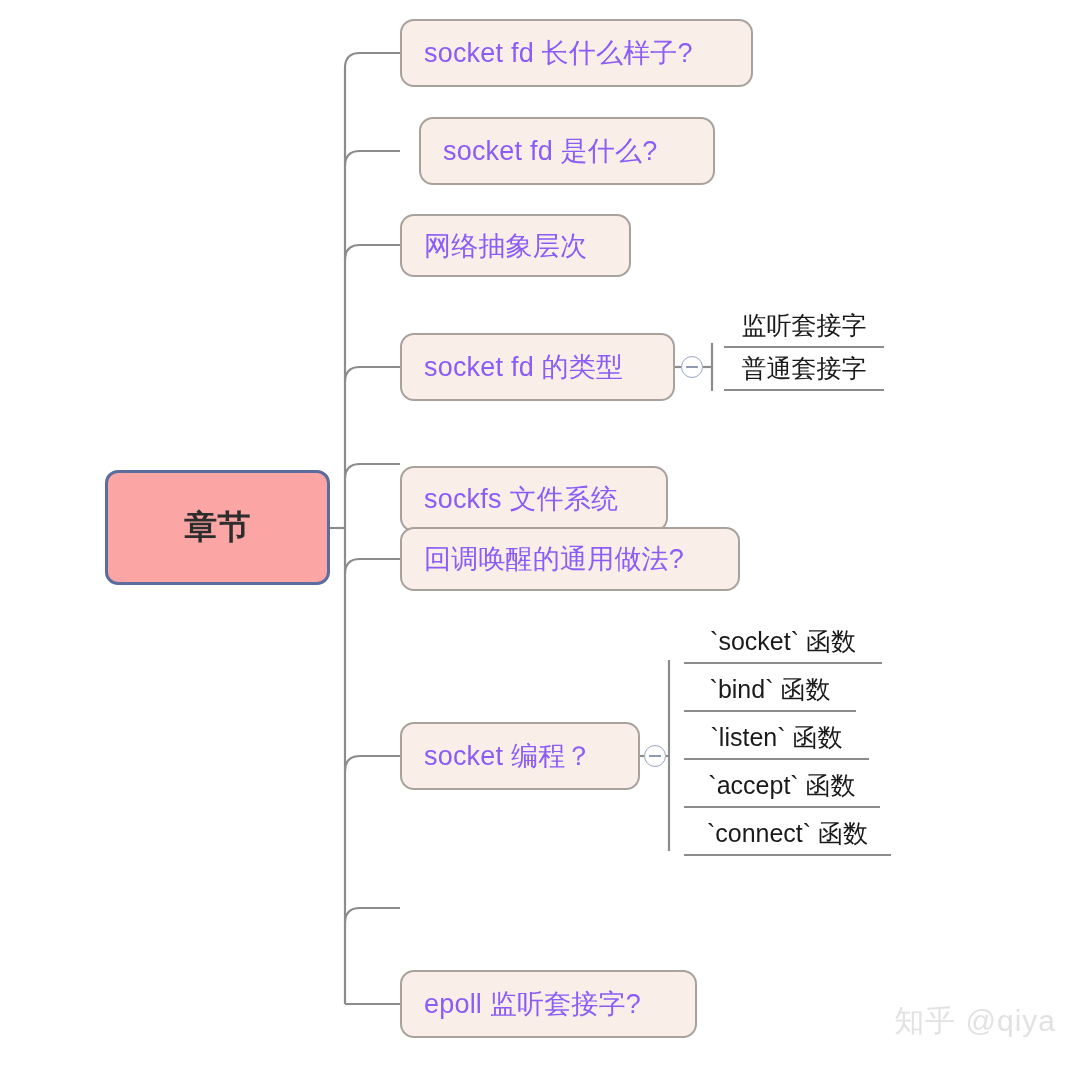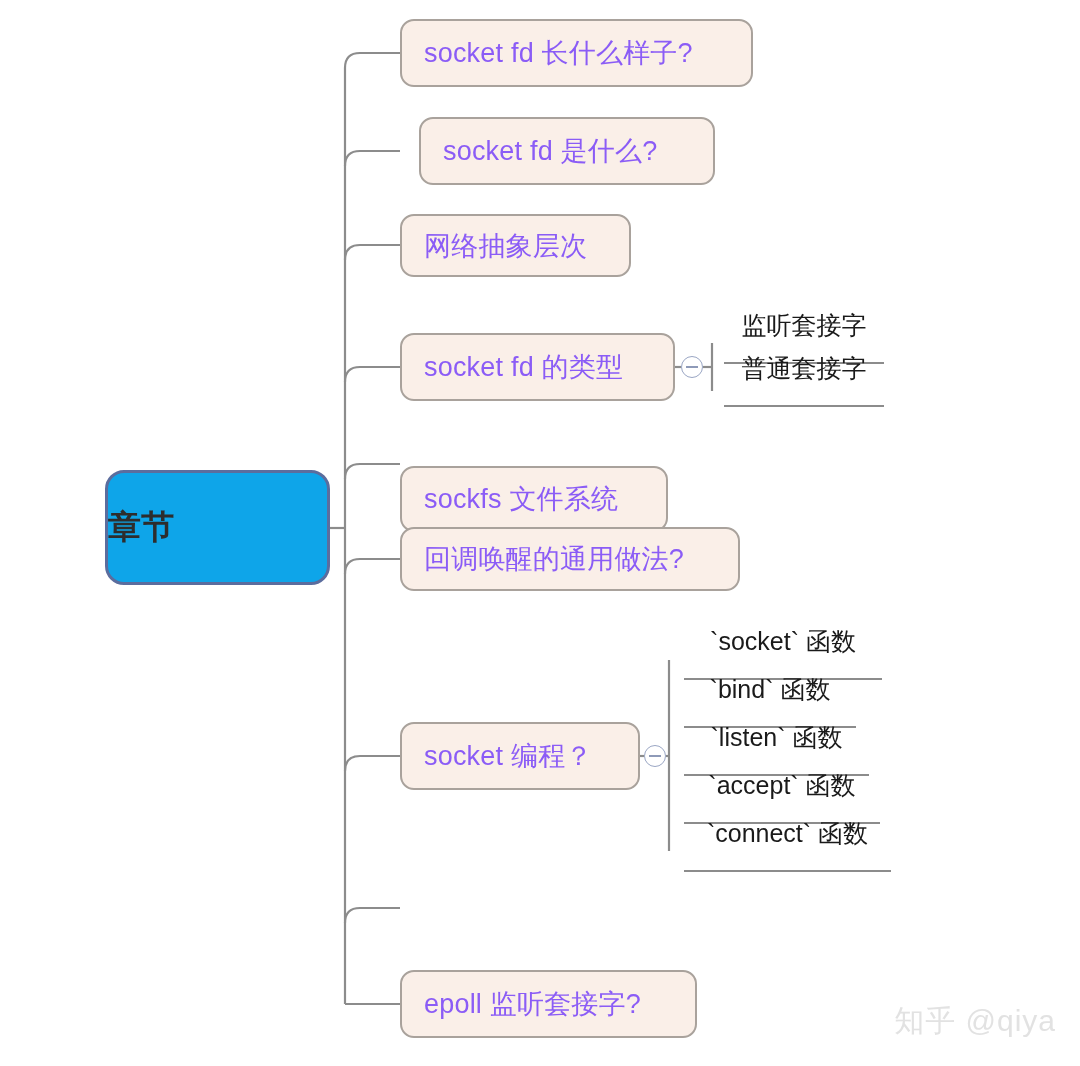--- a/index.html
+++ b/index.html
@@ -20,27 +20,27 @@
     background:#faefe8;
     border:2px solid #a9a29c;
     border-radius:14px;
     color:#8b5cf6;
     font-size:27px;
     letter-spacing:.2px;
     white-space:nowrap;
     padding:0 22px;
   }
   .node.root{
-    background:#0ea5e9;
+    background:#fca5a5;
     border:3px solid #5b6d9e;
-    border-radius:19px;
+    border-radius:13px;
     font-size:33px;
     font-weight:bold;
     color:#2d2d2d;
-    justify-content:flex-start;
+    justify-content:center;
     padding:0;
   }
 
   .toggle{
     position:absolute;
     width:22px;height:22px;
     border:1.6px solid #9aa6c4;
     border-radius:50%;
     background:#ffffff;
     box-sizing:border-box;
@@ -54,21 +54,21 @@
   }
 
   .subitem{
     position:absolute;
     box-sizing:border-box;
     color:#1a1a1a;
     font-size:25px;
     white-space:nowrap;
     text-align:center;
     border-bottom:2px solid #8c8c8c;
-    padding-bottom:20px;
+    padding-bottom:4px;
   }
 
   .watermark{
     position:absolute;
     right:24px;bottom:24px;
     font-size:30px;
     color:#e2e2e2;
     letter-spacing:1px;
     white-space:nowrap;
   }

